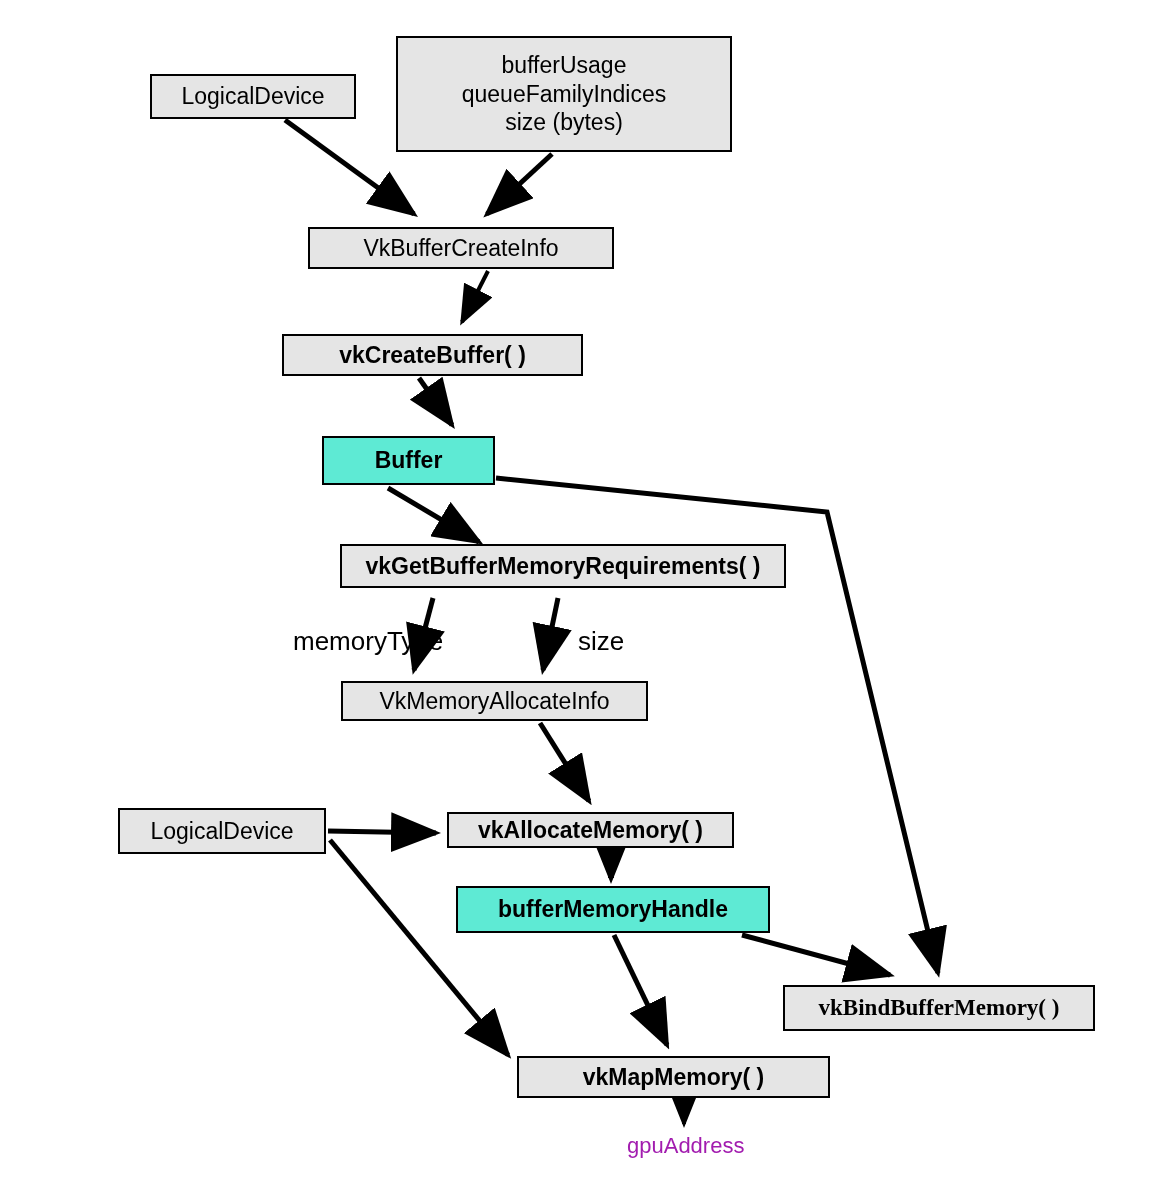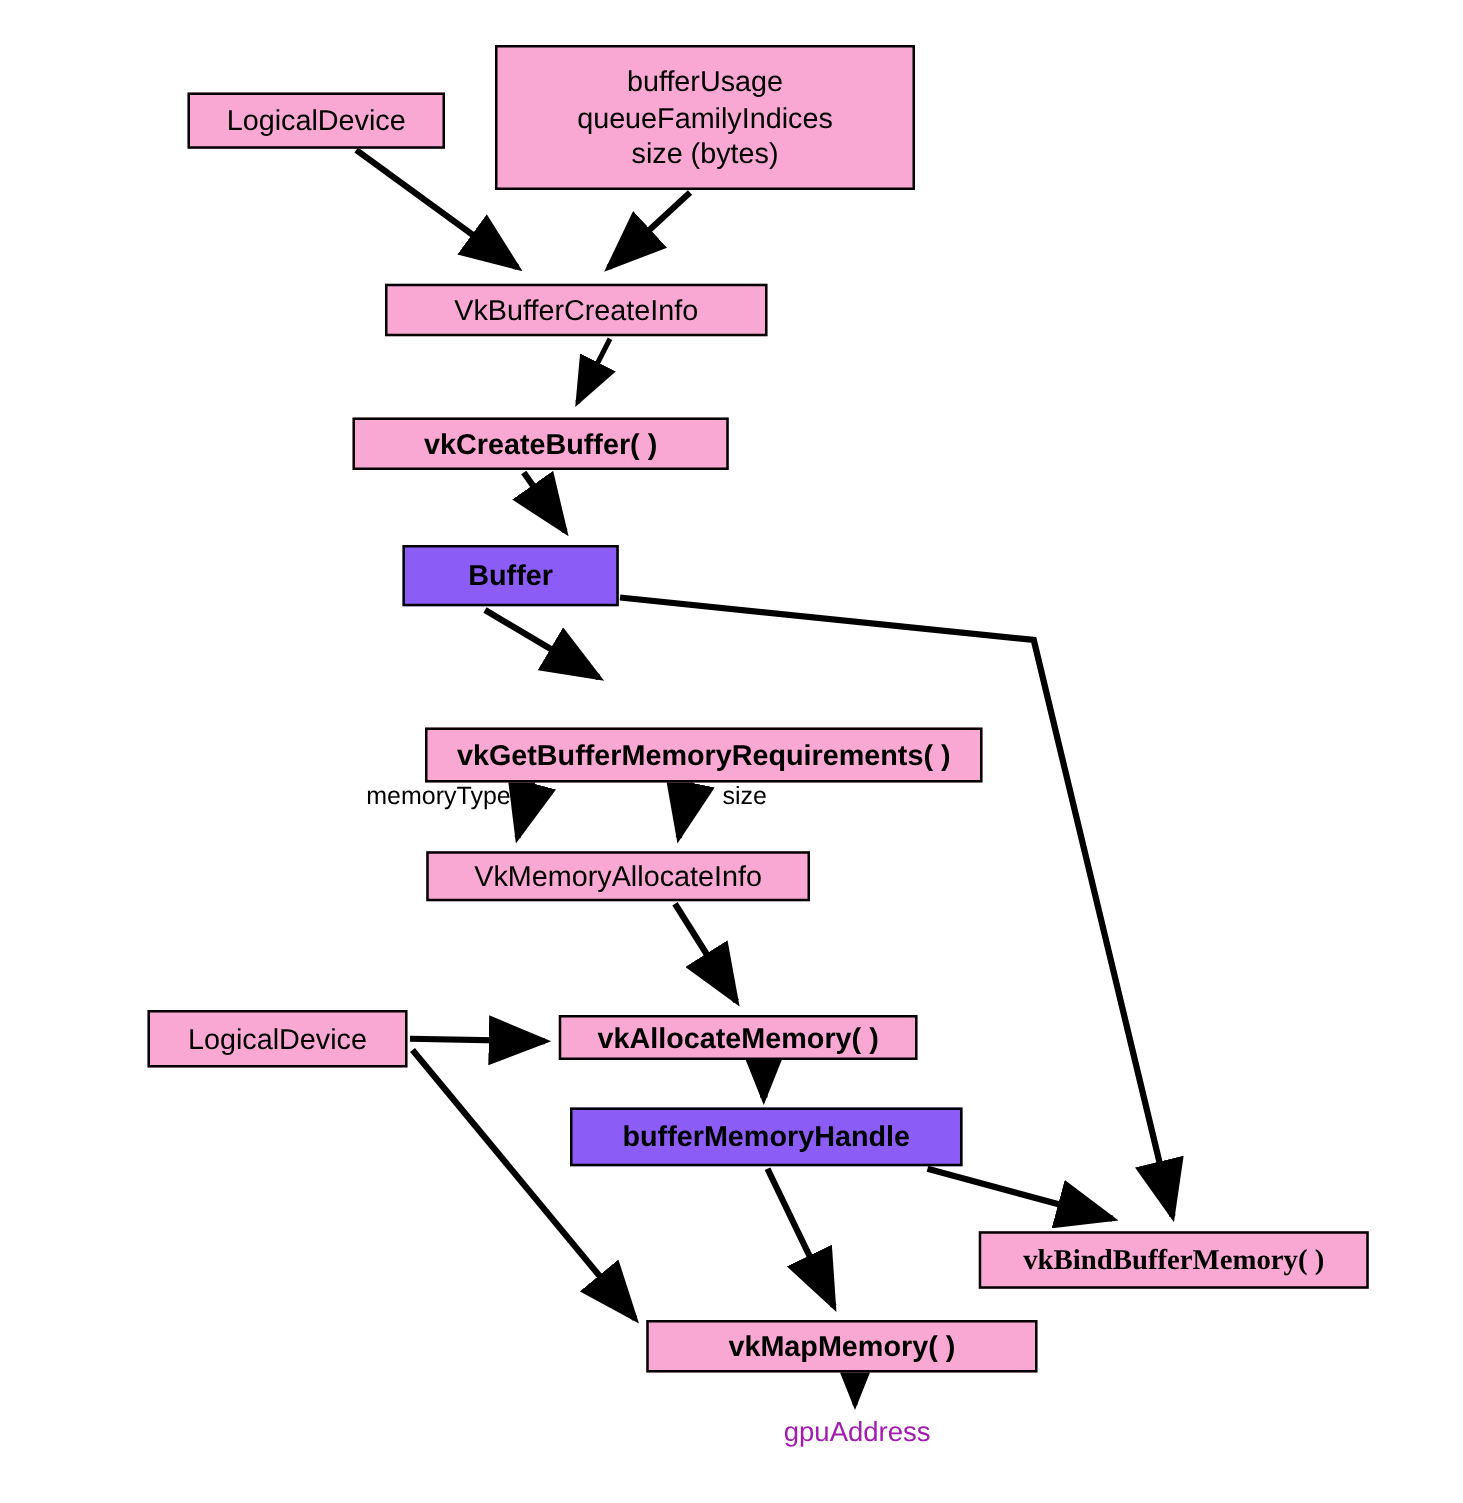--- a/index.html
+++ b/index.html
@@ -24,40 +24,40 @@
     left: 0;
     top: 0;
     width: 1170px;
     height: 1202px;
     pointer-events: none;
   }
   .node {
     position: absolute;
     box-sizing: border-box;
     border: 2px solid #000000;
-    background: #f9a8d4;
+    background: #e5e5e5;
     display: flex;
     align-items: center;
     justify-content: center;
     text-align: center;
     line-height: 1.26;
     font-size: 23px;
     font-weight: normal;
     white-space: pre-line;
     z-index: 2;
   }
   .node.bold {
     font-weight: bold;
   }
   .node.highlight {
-    background: #8b5cf6;
+    background: #5eead4;
   }
   .edge-label {
     position: absolute;
-    font-size: 20px;
+    font-size: 26px;
     color: #000000;
     white-space: nowrap;
     z-index: 3;
   }
   .free-text {
     position: absolute;
     font-size: 22px;
     color: #a21caf;
     white-space: nowrap;
     z-index: 3;
@@ -124,21 +124,21 @@
   </div>
 
   <div class="node bold" style="left:282px; top:334px; width:301px; height:42px;">
     <span>vkCreateBuffer( )</span>
   </div>
 
   <div class="node bold highlight" style="left:322px; top:436px; width:173px; height:49px;">
     <span>Buffer</span>
   </div>
 
-  <div class="node bold" style="left:340px; top:582px; width:446px; height:44px;">
+  <div class="node bold" style="left:340px; top:544px; width:446px; height:44px;">
     <span>vkGetBufferMemoryRequirements( )</span>
   </div>
 
   <div class="node" style="left:341px; top:681px; width:307px; height:40px;">
     <span>VkMemoryAllocateInfo</span>
   </div>
 
   <div class="node" style="left:118px; top:808px; width:208px; height:46px;">
     <span>LogicalDevice</span>
   </div>

